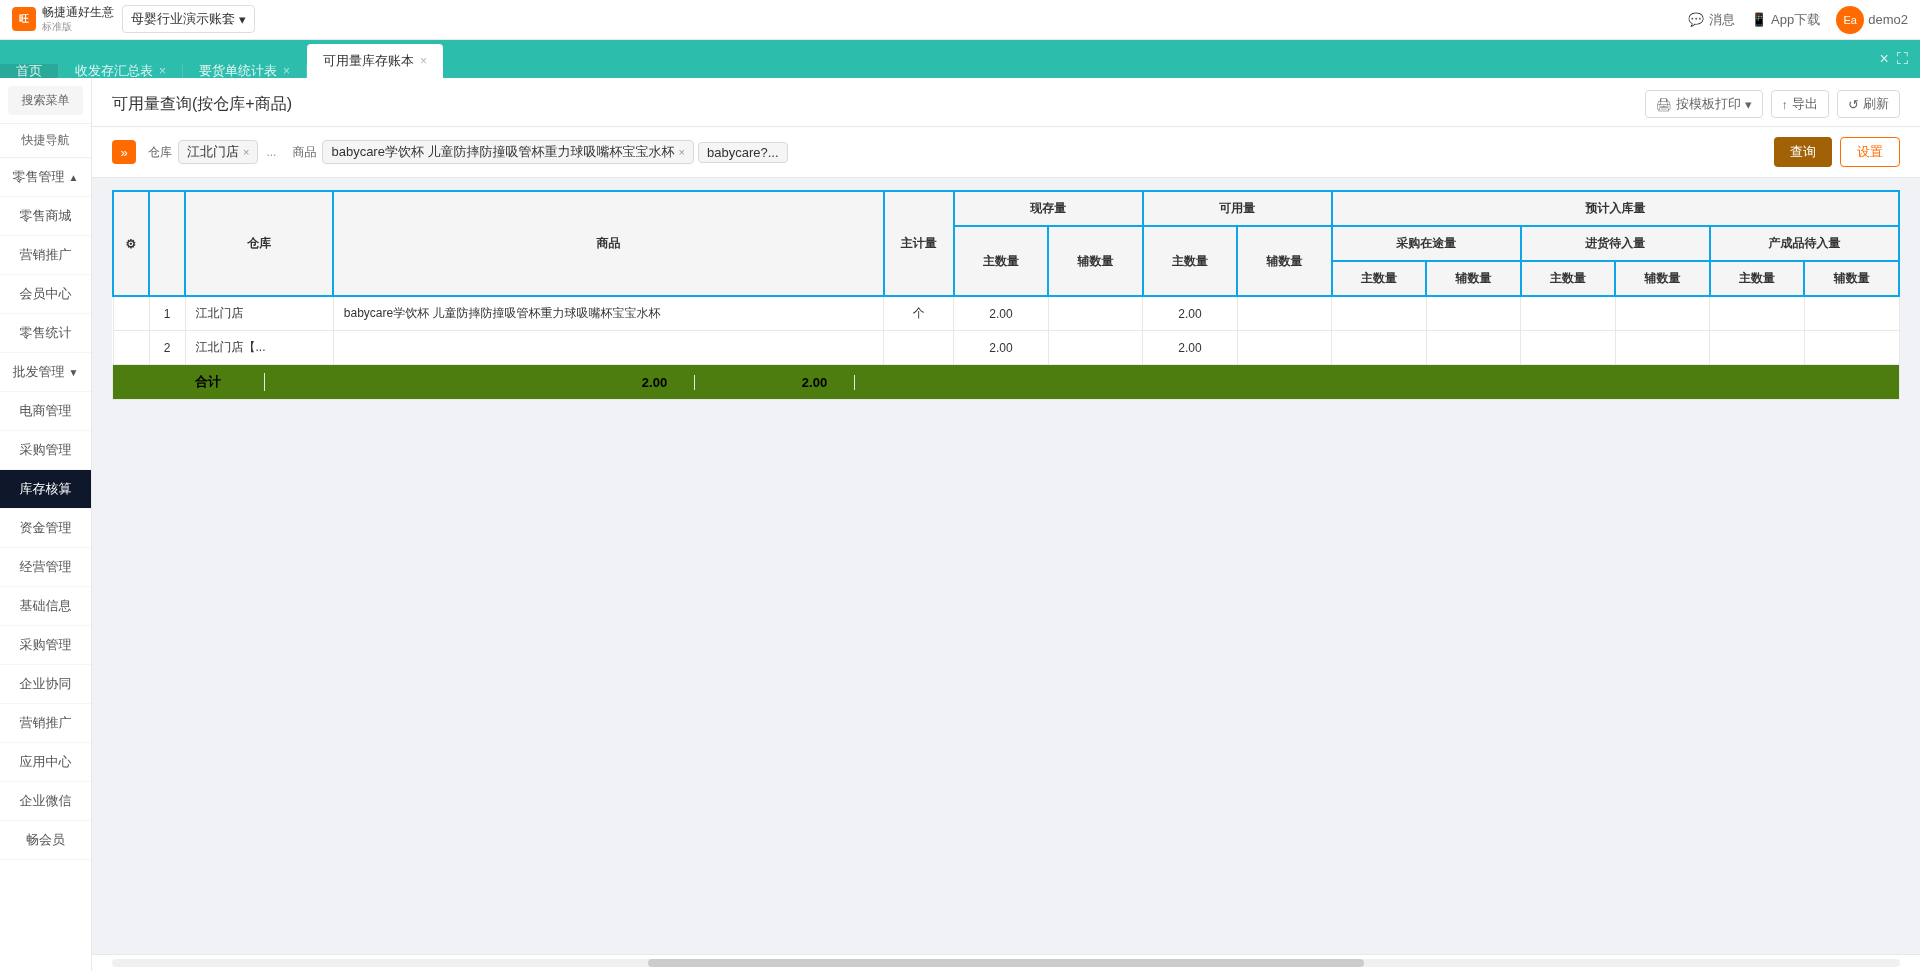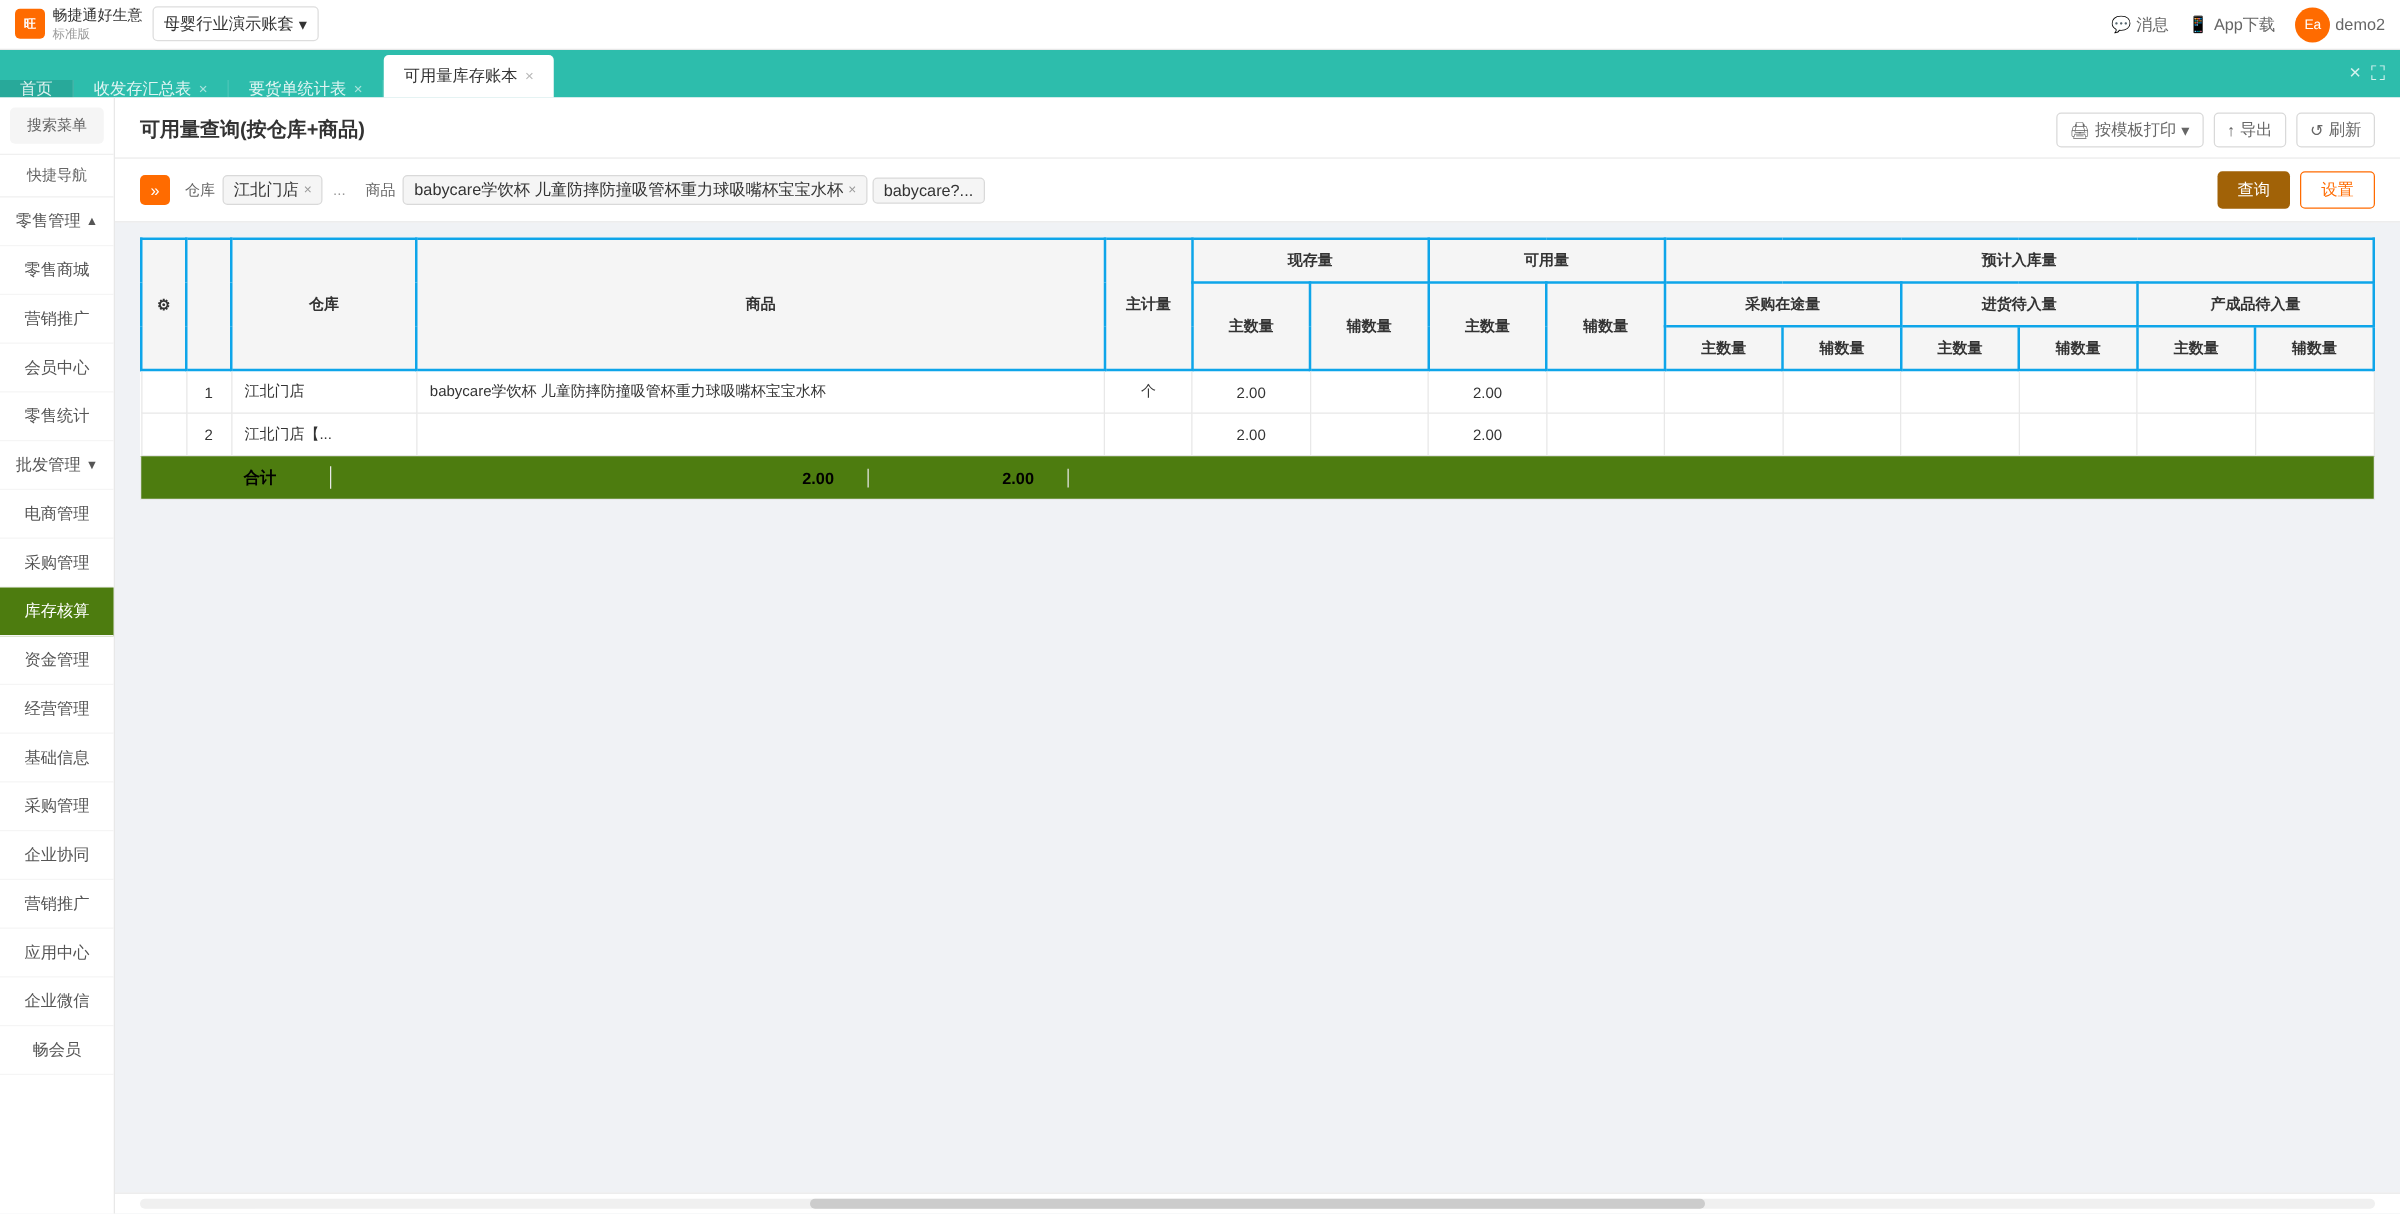--- a/index.html
+++ b/index.html
@@ -71,41 +71,41 @@
       text-align: center;
       cursor: pointer;
       color: #555;
       font-size: 12px;
       border-bottom: 1px solid #f5f5f5;
       display: flex;
       flex-direction: column;
       align-items: center;
       gap: 2px;
     }
-    .sidebar-item.active { background: #4d7c0f; color: #fff; }
+    .sidebar-item.active { background: #0f172a; color: #fff; }
     .sidebar-group { display: flex; align-items: center; justify-content: center; gap: 4px; }
     .sidebar-arrow { font-size: 10px; }
 
     
     .main-content {
       flex: 1;
       display: flex;
       flex-direction: column;
       overflow: hidden;
       background: #f0f2f5;
     }
     .page-header {
       background: #fff;
       padding: 12px 20px 8px;
       display: flex;
       align-items: center;
       justify-content: space-between;
       border-bottom: 1px solid #e8e8e8;
     }
-    .page-title { font-size: 16px; font-weight: 700; color: #333; }
+    .page-title { font-size: 16px; font-weight: 400; color: #333; }
     .page-actions { display: flex; align-items: center; gap: 8px; }
     .page-action-btn {
       display: flex; align-items: center; gap: 4px;
       padding: 4px 10px; border: 1px solid #d9d9d9;
       border-radius: 4px; background: #fff; cursor: pointer;
       font-size: 12px; color: #666;
     }
 
     
     .filter-area {

